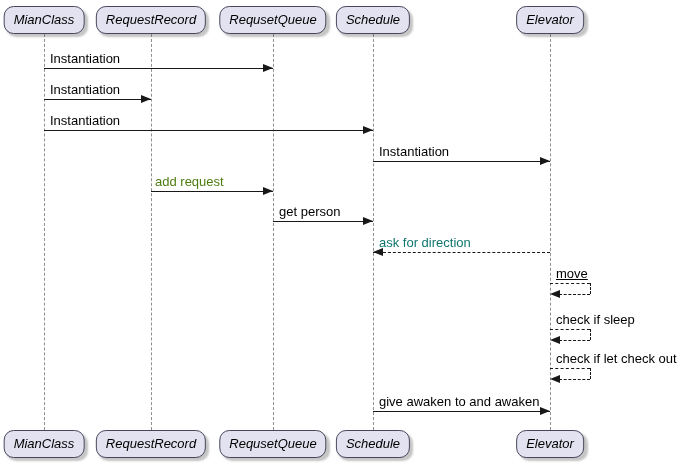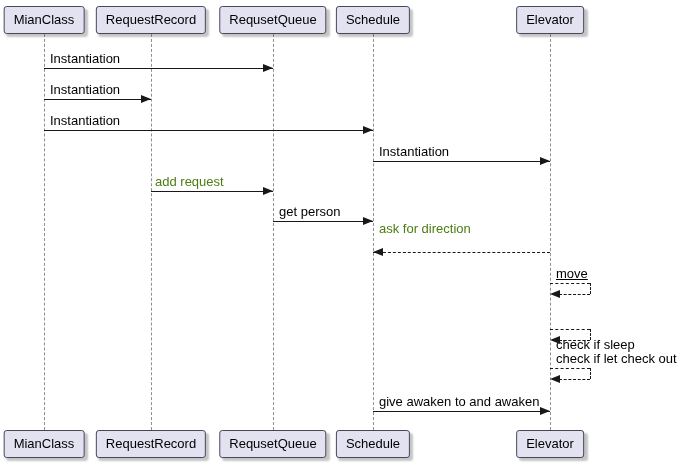--- a/index.html
+++ b/index.html
@@ -9,30 +9,31 @@
     height: 466px;
     background: #ffffff;
     overflow: hidden;
     font-family: "Liberation Sans", "DejaVu Sans", sans-serif;
   }
   .participant {
     position: absolute;
     transform: translateX(-50%);
     background: #E2E2F0;
     border: 1px solid #47475c;
-    border-radius: 3px;
+    border-radius: 10px;
     padding: 0 9px;
     height: 26px;
     line-height: 26px;
     font-size: 13px;
     color: #000000;
     white-space: nowrap;
     box-shadow: 3px 3px 2px rgba(90,90,90,0.35);
     box-sizing: content-box;
     z-index: 3;
+    font-style: italic;
   }
   .lifeline {
     position: absolute;
     width: 0;
     border-left: 1px dashed #8f8f8f;
     z-index: 1;
   }
   .msg-line {
     position: absolute;
     height: 0;
@@ -83,29 +84,29 @@
     <div class="arrowhead dir-right" style="left: 363px; top: 126px;"></div>
     <div class="msg-label" style="top: 144px; color: rgb(0, 0, 0); left: 379px;">Instantiation</div>
     <div class="msg-line solid" style="left: 373px; width: 177px; top: 161px;"></div>
     <div class="arrowhead dir-right" style="left: 540px; top: 157px;"></div>
     <div class="msg-label" style="top: 174px; color: #4d7c0f; left: 155px;">add request</div>
     <div class="msg-line solid" style="left: 151px; width: 122px; top: 191px;"></div>
     <div class="arrowhead dir-right" style="left: 263px; top: 187px;"></div>
     <div class="msg-label" style="top: 204px; color: rgb(0, 0, 0); left: 279px;">get person</div>
     <div class="msg-line solid" style="left: 273px; width: 100px; top: 221px;"></div>
     <div class="arrowhead dir-right" style="left: 363px; top: 217px;"></div>
-    <div class="msg-label" style="top: 221px; color: #4d7c0f; left: 379px;">ask for direction</div>
+    <div class="msg-label" style="top: 235px; color: #0f766e; left: 379px;">ask for direction</div>
     <div class="msg-line dashed" style="left: 373px; width: 177px; top: 252px;"></div>
     <div class="arrowhead dir-left" style="left: 373px; top: 248px;"></div>
     <div class="msg-label" style="top: 266px; color: rgb(0, 0, 0); left: 556px; text-decoration: underline;">move</div>
     <div class="msg-line dashed" style="left: 550px; width: 40px; top: 283px;"></div>
     <div class="vert-dashed" style="left: 590px; top: 283px; height: 11px;"></div>
     <div class="msg-line dashed" style="left: 559px; width: 31px; top: 294px;"></div>
     <div class="arrowhead dir-left" style="left: 550px; top: 290px;"></div>
-    <div class="msg-label" style="top: 312px; color: rgb(0, 0, 0); left: 556px; margin-top: 25px;">check if sleep</div>
+    <div class="msg-label" style="top: 312px; color: rgb(0, 0, 0); left: 556px;">check if sleep</div>
     <div class="msg-line dashed" style="left: 550px; width: 40px; top: 329px;"></div>
     <div class="vert-dashed" style="left: 590px; top: 329px; height: 11px;"></div>
     <div class="msg-line dashed" style="left: 559px; width: 31px; top: 340px;"></div>
     <div class="arrowhead dir-left" style="left: 550px; top: 336px;"></div>
     <div class="msg-label" style="top: 351px; color: rgb(0, 0, 0); left: 556px;">check if let check out</div>
     <div class="msg-line dashed" style="left: 550px; width: 40px; top: 368px;"></div>
     <div class="vert-dashed" style="left: 590px; top: 368px; height: 11px;"></div>
     <div class="msg-line dashed" style="left: 559px; width: 31px; top: 379px;"></div>
     <div class="arrowhead dir-left" style="left: 550px; top: 375px;"></div>
     <div class="msg-label" style="top: 394px; color: rgb(0, 0, 0); left: 379px;">give awaken to and awaken</div>

